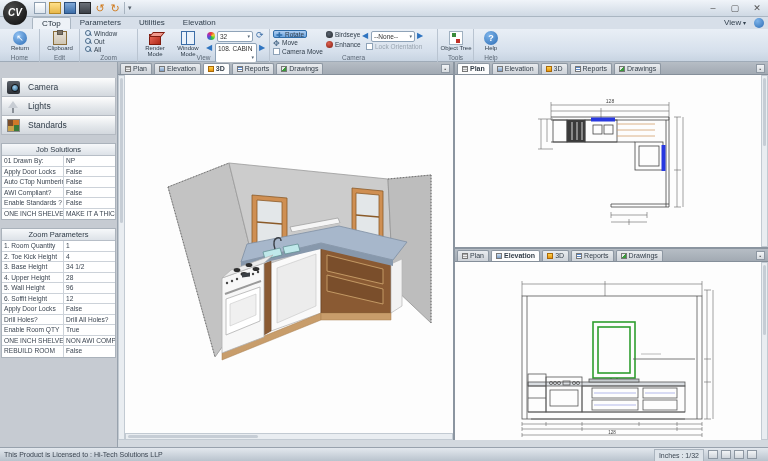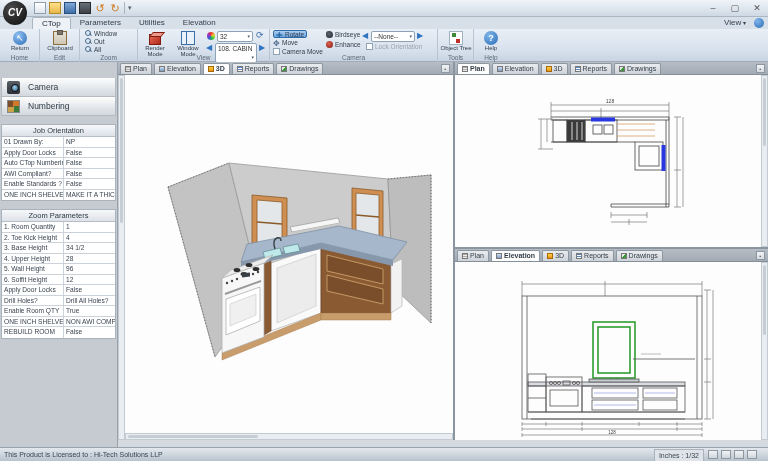--- a/index.html
+++ b/index.html
@@ -261,26 +261,30 @@
     </div>
   </div>
 
   <div id="sidebar">
     <div style="height:16px;"></div>
     <div class="sbtn">
       <span class="si si-camera"></span>
       <span class="slb">Camera</span>
     </div>
     <div class="sbtn">
+      <span class="si si-lamp"></span>
+      <span class="slb">Lights</span>
+    </div>
+    <div class="sbtn">
       <span class="si si-tex"></span>
-      <span class="slb">Numbering</span>
+      <span class="slb">Standards</span>
     </div>
 
     <div class="ptable">
-      <div class="phead">Job Orientation</div>
+      <div class="phead">Job Solutions</div>
       <div>
 
       <div class="prow">
             <span class="pcell lbl">01 Drawn By:</span>
             <span class="pcell val">NP</span>
           </div>
           <div class="prow">
             <span class="pcell lbl">Apply Door Locks</span>
             <span class="pcell val">False</span>
           </div>

